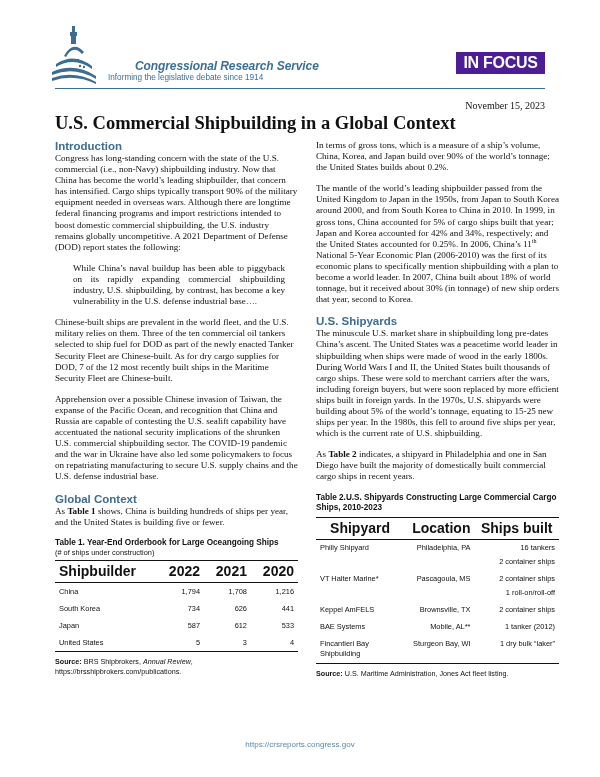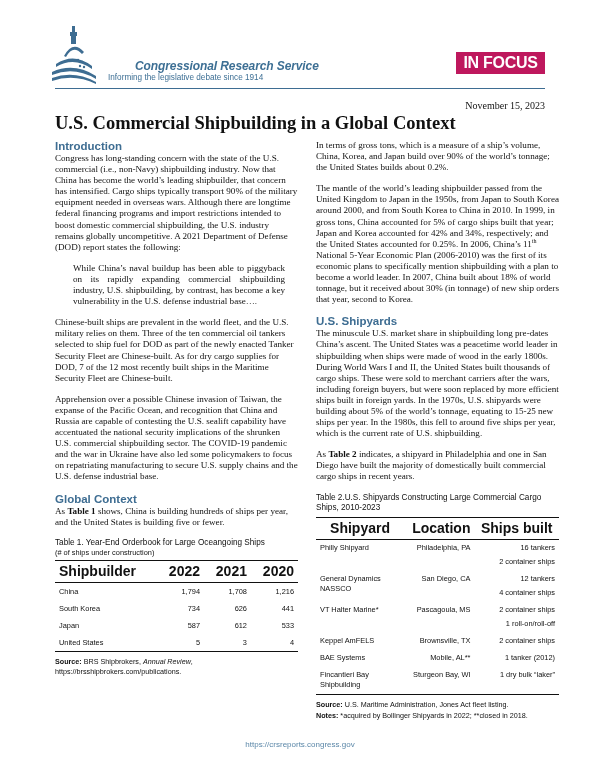--- a/index.html
+++ b/index.html
@@ -1,31 +1,31 @@
 <!DOCTYPE html>
 <html><head>
 <meta charset="utf-8">
 <style>
   html, body { margin: 0; padding: 0; background: #ffffff; }
   body { width: 600px; height: 777px; position: relative; overflow: hidden; font-family: "Liberation Serif", serif; color: #111; }
   .abs { position: absolute; }
   .logo { left: 52px; top: 26px; width: 46px; height: 58px; }
   .brand-title { left: 108px; top: 59px; font-family: Liberation Sans, sans-serif; font-weight: bold; font-style: italic; font-size: 12px; color: #3d6f94; letter-spacing: -0.1px; margin-left: 27px; }
   .brand-sub { left: 108px; top: 73px; font-family: "Liberation Sans", sans-serif; font-size: 8.2px; color: #3d6f94; }
-  .infocus { left: 456px; top: 52px; width: 89px; height: 22px; background: #be185d; color: #fff; font-family: "Liberation Sans", sans-serif; font-size: 16px; font-weight: bold; display: flex; align-items: center; justify-content: center; letter-spacing: -0.3px; }
+  .infocus { left: 456px; top: 52px; width: 89px; height: 22px; background: #4c1d95; color: #fff; font-family: "Liberation Sans", sans-serif; font-size: 16px; font-weight: bold; display: flex; align-items: center; justify-content: center; letter-spacing: -0.3px; }
   .rule { left: 55px; top: 88px; width: 490px; height: 1px; background: #3e6d92; }
   .date { right: 55px; top: 100px; font-size: 10px; }
   .title { left: 55px; top: 113px; font-size: 18.5px; font-weight: bold; font-family: "Liberation Serif", serif; }
   .col { position: absolute; width: 243px; font-size: 9.1px; line-height: 11.1px; }
   .col-left { left: 55px; top: 140px; }
   .col-right { left: 316px; top: 140px; }
   h2 { margin: 0; font-family: "Liberation Sans", sans-serif; font-size: 11.5px; color: #3e6d92; font-weight: bold; line-height: 13px; }
   p { margin: 0 0 10px 0; }
   .quote { padding: 0 0 0 18px; margin: 10px 0 10px 0; text-align: justify; width: 212px; }
-  .tbl-title { font-family: "Liberation Sans", sans-serif; font-weight: normal; font-size: 8.2px; line-height: 10.5px; margin-top: 2px; }
+  .tbl-title { font-family: "Liberation Sans", sans-serif; font-weight: bold; font-size: 8.2px; line-height: 10.5px; margin-top: 2px; }
   .tbl-sub { font-family: "Liberation Sans", sans-serif; font-size: 7.4px; line-height: 10px; margin-bottom: 2px; }
   table { border-collapse: collapse; width: 243px; font-family: "Liberation Sans", sans-serif; font-size: 7.4px; }
   thead th { border-top: 1.2px solid #111; border-bottom: 1.2px solid #111; font-weight: bold; font-size: 14px; padding: 5px 4px 5px 4px; }
   tbody td { padding: 3.5px 4px; line-height: 10px; vertical-align: top; }
   .num { text-align: right; }
   tfoot td { border-top: 1.2px solid #111; }
   .src { font-family: "Liberation Sans", sans-serif; font-size: 7.2px; line-height: 10px; margin-top: 3px; }
   .footer-url { left: 0; width: 600px; top: 740px; text-align: center; font-family: "Liberation Sans", sans-serif; font-size: 8px; color: #5b87a8; }
   sup { font-size: 6px; line-height: 0; }
 </style>
@@ -132,28 +132,20 @@
     <tbody>
       <tr>
         <td>Philly Shipyard</td>
         <td class="num">Philadelphia, PA</td>
         <td class="num">
             <div>16 tankers</div>
             <div style="margin-top:4px">2 container ships</div>
           </td>
       </tr>
       <tr>
-        <td>General Dynamics NASSCO</td>
-        <td class="num">San Diego, CA</td>
-        <td class="num">
-            <div>12 tankers</div>
-            <div style="margin-top:4px">4 container ships</div>
-          </td>
-      </tr>
-      <tr>
         <td>VT Halter Marine*</td>
         <td class="num">Pascagoula, MS</td>
         <td class="num">
             <div>2 container ships</div>
             <div style="margin-top:4px">1 roll-on/roll-off</div>
           </td>
       </tr>
       <tr>
         <td>Keppel AmFELS</td>
         <td class="num">Brownsville, TX</td>
@@ -170,16 +162,15 @@
         <td class="num">1 dry bulk “laker”</td>
       </tr>
     </tbody>
     <tfoot>
         <tr>
           <td colspan="3"></td>
         </tr>
       </tfoot>
   </table>
   <div class="src"><b>Source:</b><span> U.S. Maritime Administration, Jones Act fleet listing.</span></div>
-  <div class="src" style="margin-top:1px"><b>Notes:</b><span> *acquired by Bollinger Shipyards in 2022; **closed in 2018.</span></div>
 </div>
 
 <div class="abs footer-url">https://crsreports.congress.gov</div>
 
 </body></html>

